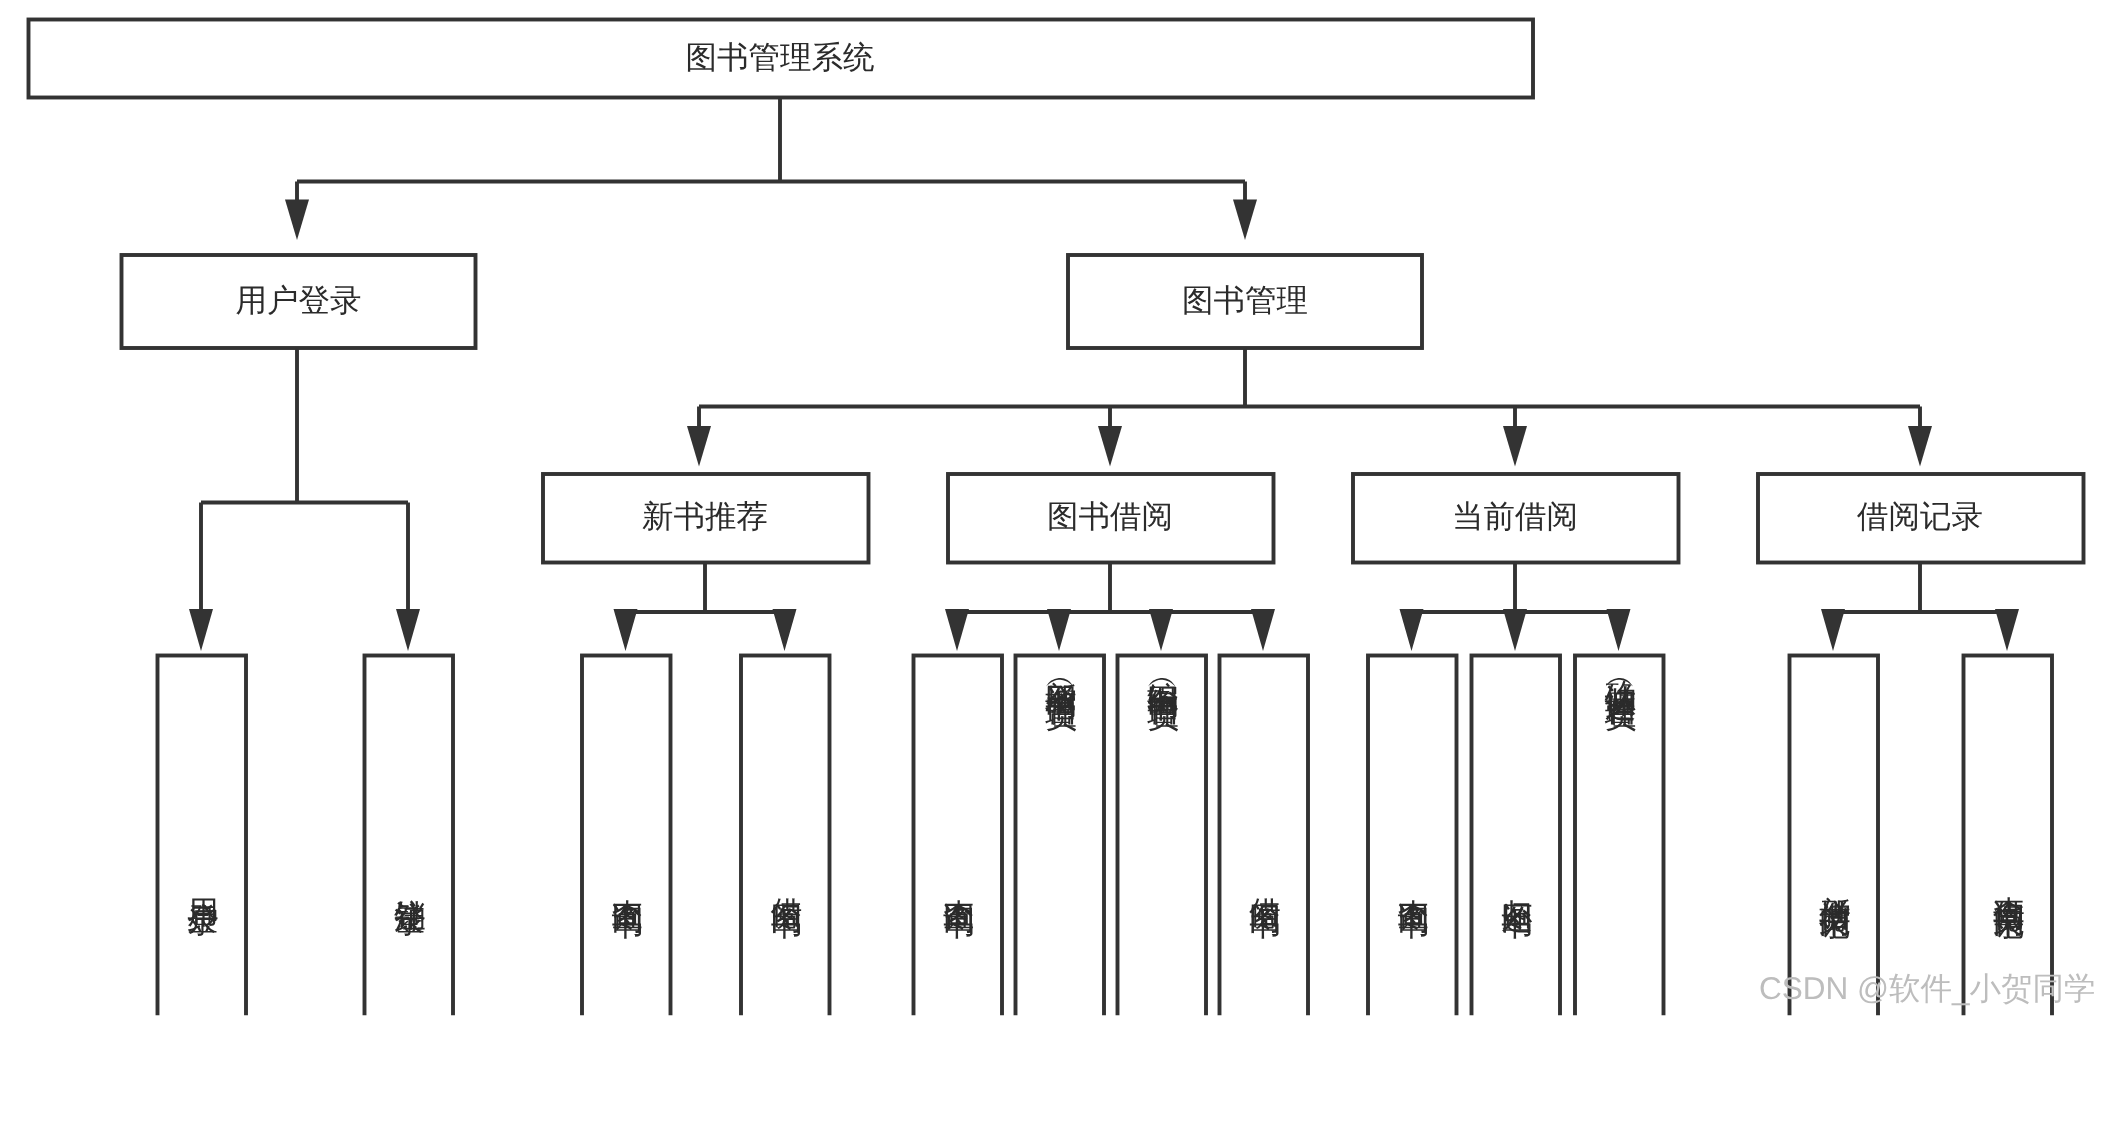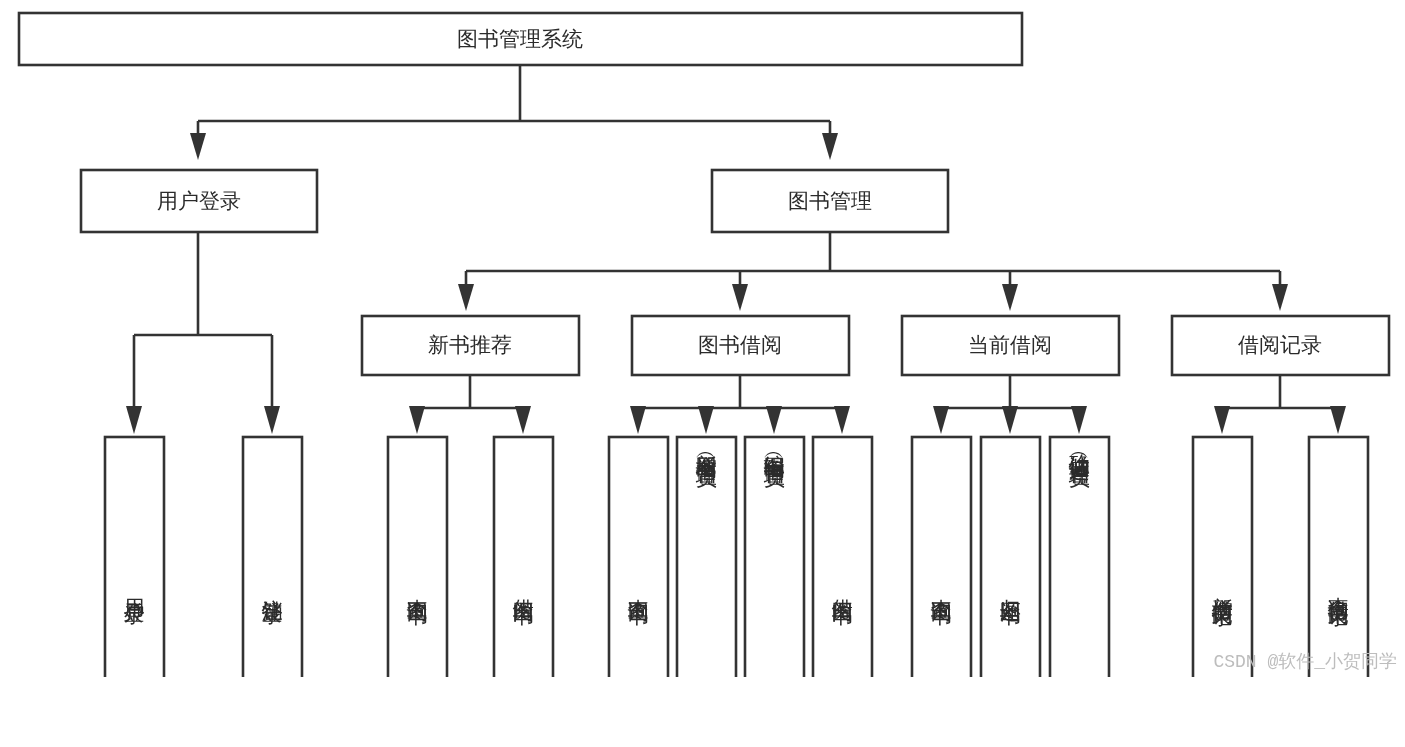--- a/index.html
+++ b/index.html
@@ -61,22 +61,22 @@
     font-size: 21px;
     line-height: 1.32;
     color: #2b2b2b;
     letter-spacing: 2px;
     white-space: nowrap;
   }
   .watermark {
     position: absolute;
     right: 8px;
     bottom: 4px;
-    font-family: Liberation Mono, monospace;
-    font-size: 18px;
+    font-family: Liberation Sans, sans-serif;
+    font-size: 21px;
     color: #bdbdbd;
     white-space: nowrap;
     user-select: none;
     text-align: right;
   }
 </style>
 </head>
 <body>
 
 <div id="diagram-root">

